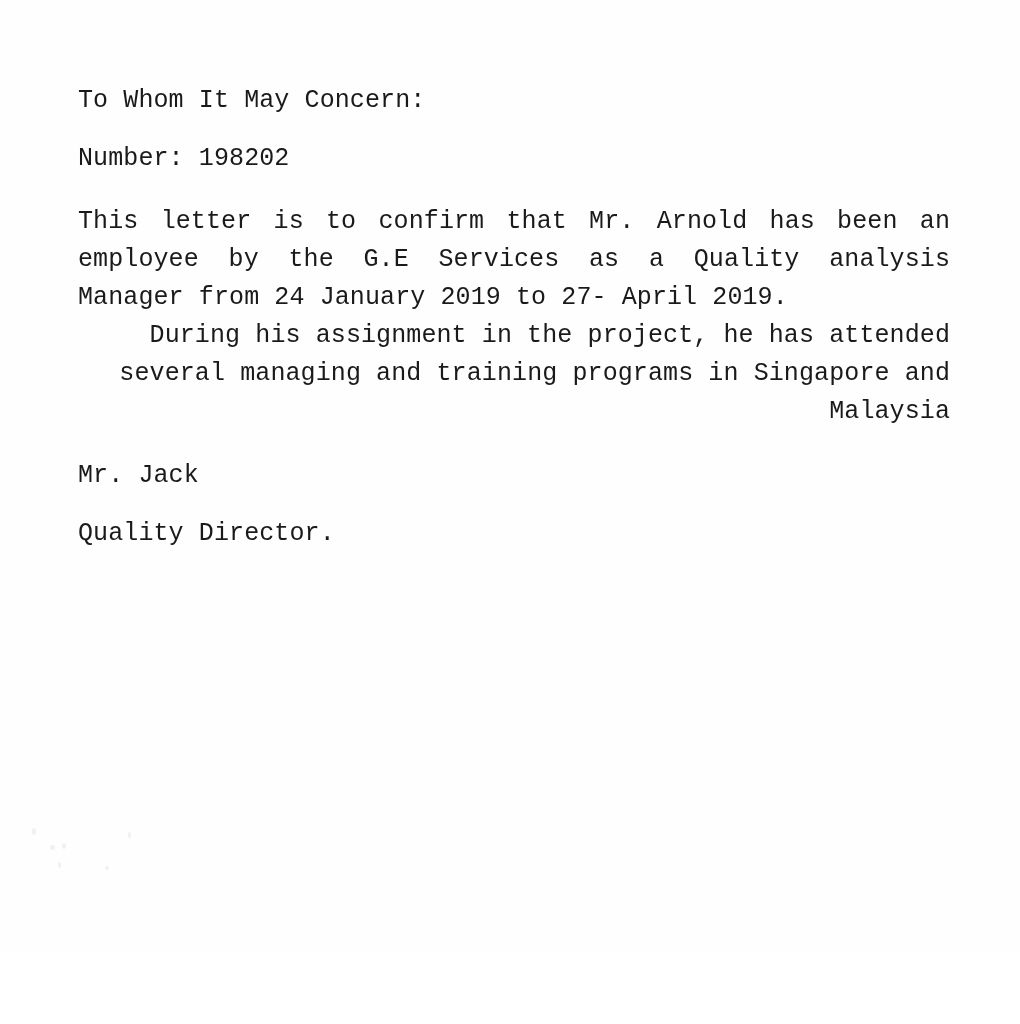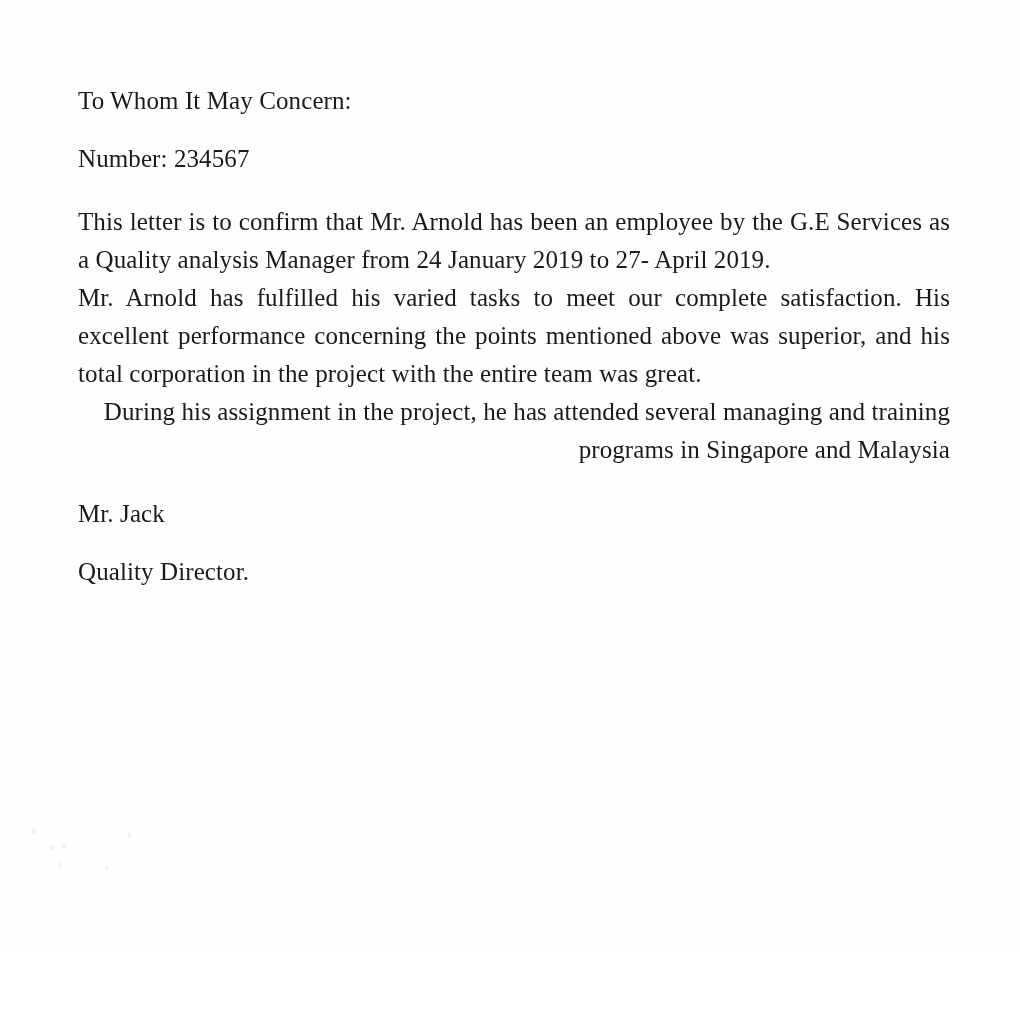--- a/index.html
+++ b/index.html
@@ -15,20 +15,21 @@
     color: #1a1a1a;
     overflow: hidden;
   }
 
   .page {
     position: relative;
     width: 1020px;
     height: 952px;
     background: #fefefe;
     box-sizing: border-box;
+    font-family: Liberation Mono, monospace;
   }
 
   .letter-body {
     position: absolute;
     left: 78px;
     top: 86px;
     width: 872px;
   }
 
   
@@ -76,28 +77,27 @@
 <body>
 
 <div class="page">
 
   <div class="letter-body">
 
     <div class="standalone-line">To Whom It May Concern:</div>
 
     <div class="gap-salutation"></div>
 
-    <div class="standalone-line">Number: 234567</div>
+    <div class="standalone-line">Number: 198202</div>
 
     <div class="gap-before-body"></div>
 
     <div class="body-stack">
       <p class="body-para">This letter is to confirm that Mr. Arnold has been an employee by the G.E Services as a Quality analysis Manager from 24 January 2019 to 27- April 2019.</p>
 
-      <p class="body-para">Mr. Arnold has fulfilled his varied tasks to meet our complete satisfaction. His excellent performance concerning the points mentioned above was superior, and his total corporation in the project with the entire team was great.</p>
 
 
       <p class="body-para ragged">During his assignment in the project, he has attended several managing and training programs in Singapore and Malaysia</p>
 
     </div>
 
     <div class="gap-before-sign"></div>
 
     <div class="standalone-line">Mr. Jack</div>
 

